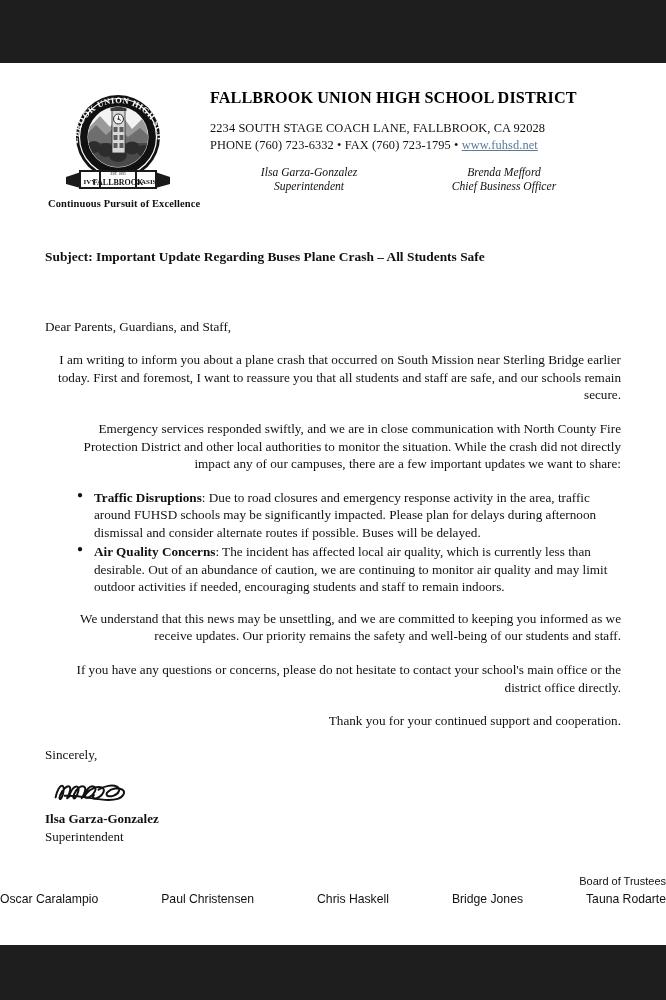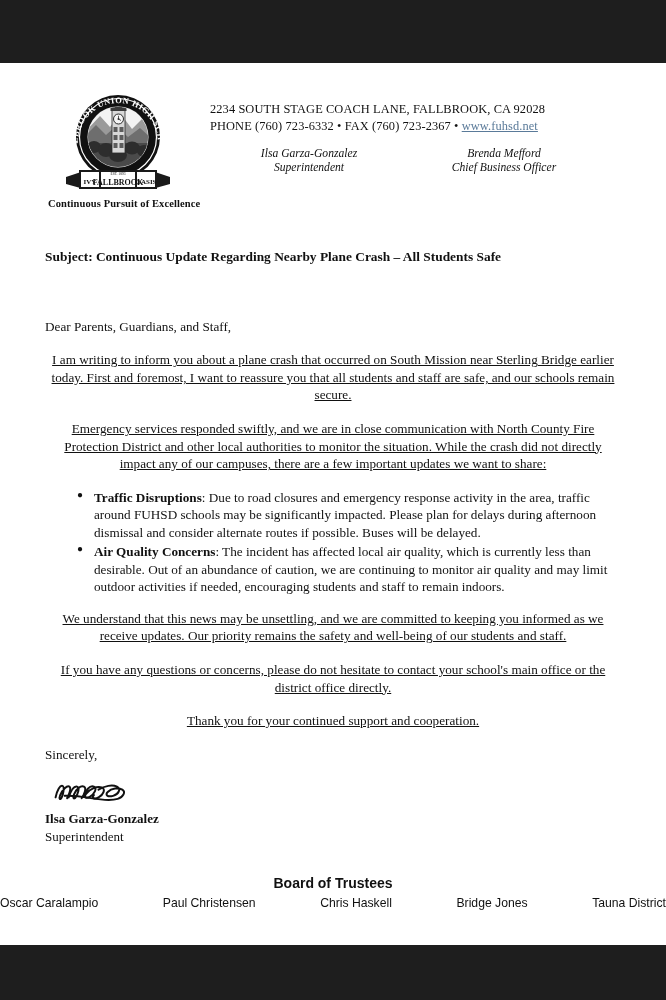--- a/index.html
+++ b/index.html
@@ -108,22 +108,21 @@
     line-height: 1.33;
   }
   .subject {
     font-weight: bold;
     font-size: 13.4px;
     margin-bottom: 52px;
   }
   .salutation { margin-bottom: 16px; }
   p.para {
     margin: 0 0 16px 0;
-    text-align: center;
-    text-decoration: underline;
+    text-align: right;
   }
   ul.updates {
     margin: 0 0 14px 0;
     padding-left: 32px;
     list-style: none;
   }
   ul.updates li {
     position: relative;
     margin-bottom: 2px;
     padding-left: 17px;
@@ -152,22 +151,23 @@
   .footer {
     position: absolute;
     left: 0;
     top: 812px;
     width: 666px;
     text-align: center;
     font-family: "Liberation Sans", "DejaVu Sans", sans-serif;
     color: #111;
   }
   .footer-title {
-    font-weight: bold;
-    font-size: 14px;
+    font-weight: normal;
+    font-size: 11px;
+    text-align: right;
   }
   .trustees {
     margin-top: 5px;
     font-size: 12.2px;
     display: flex;
     justify-content: space-between;
     gap: 26px;
   }
 </style>
 </head>
@@ -243,40 +243,41 @@
             <text x="56" y="89.5" font-family="Liberation Serif, serif" font-size="3.6" fill="#111" text-anchor="middle">EST. 1893</text>
             <text x="56" y="99.5" font-family="Liberation Serif, serif" font-size="8" font-weight="bold" fill="#111" text-anchor="middle">FALLBROOK</text>
             <text x="84" y="99" font-family="Liberation Serif, serif" font-size="7" font-weight="bold" fill="#111" text-anchor="middle">OASIS</text>
           </g>
         </svg>
       </div>
       <div class="tagline">Continuous Pursuit  of Excellence</div>
     </div>
 
     <div class="head-text">
+      <div class="district-title">FALLBROOK UNION HIGH SCHOOL DISTRICT</div>
       <div class="addr">
         <div>2234 SOUTH STAGE COACH LANE, FALLBROOK, CA 92028</div>
-        <div class="line2"><span>PHONE (760) 723-6332 • FAX (760) 723-2367 • </span><a class="weblink" href="#">www.fuhsd.net</a></div>
+        <div class="line2"><span>PHONE (760) 723-6332 • FAX (760) 723-1795 • </span><a class="weblink" href="#">www.fuhsd.net</a></div>
       </div>
       <div class="officers">
         <div class="officer left">
           <div>Ilsa Garza-Gonzalez</div>
           <div class="role">Superintendent</div>
         </div>
         <div class="officer right">
           <div>Brenda Mefford</div>
           <div class="role">Chief Business Officer</div>
         </div>
       </div>
     </div>
   </div>
 
   <div class="body-area">
 
-    <div class="subject">Subject: Continuous Update Regarding Nearby Plane Crash – All Students Safe</div>
+    <div class="subject">Subject: Important Update Regarding Buses Plane Crash – All Students Safe</div>
 
     <div class="salutation">Dear Parents, Guardians, and Staff,</div>
 
     <p class="para">I am writing to inform you about a plane crash that occurred on South Mission near Sterling Bridge earlier today. First and foremost, I want to reassure you that all students and staff are safe, and our schools remain secure.</p>
 
     <p class="para">Emergency services responded swiftly, and we are in close communication with North County Fire Protection District and other local authorities to monitor the situation. While the crash did not directly impact any of our campuses, there are a few important updates we want to share:</p>
 
     <ul class="updates">
       <li><b>Traffic Disruptions</b><span>: Due to road closures and emergency response activity in the area, traffic around FUHSD schools may be significantly impacted. Please plan for delays during afternoon dismissal and consider alternate routes if possible. Buses will be delayed.</span></li>
       <li><b>Air Quality Concerns</b><span>: The incident has affected local air quality, which is currently less than desirable. Out of an abundance of caution, we are continuing to monitor air quality and may limit outdoor activities if needed, encouraging students and staff to remain indoors.</span></li>
@@ -306,17 +307,17 @@
     </div>
   </div>
 
   <div class="footer">
     <div class="footer-title">Board of Trustees</div>
     <div class="trustees">
       <span>Oscar Caralampio</span>
       <span>Paul Christensen</span>
       <span>Chris Haskell</span>
       <span>Bridge Jones</span>
-      <span>Tauna District</span>
+      <span>Tauna Rodarte</span>
     </div>
   </div>
 
 </div>
 
 </body></html>

